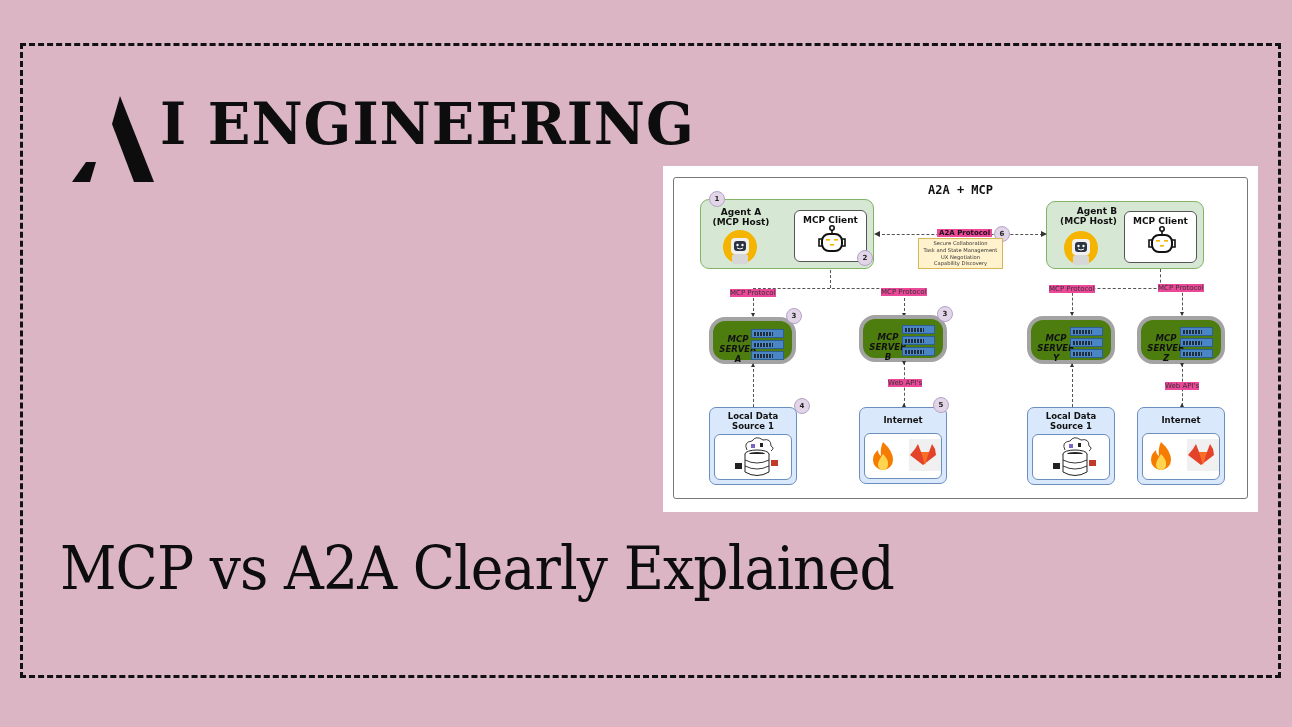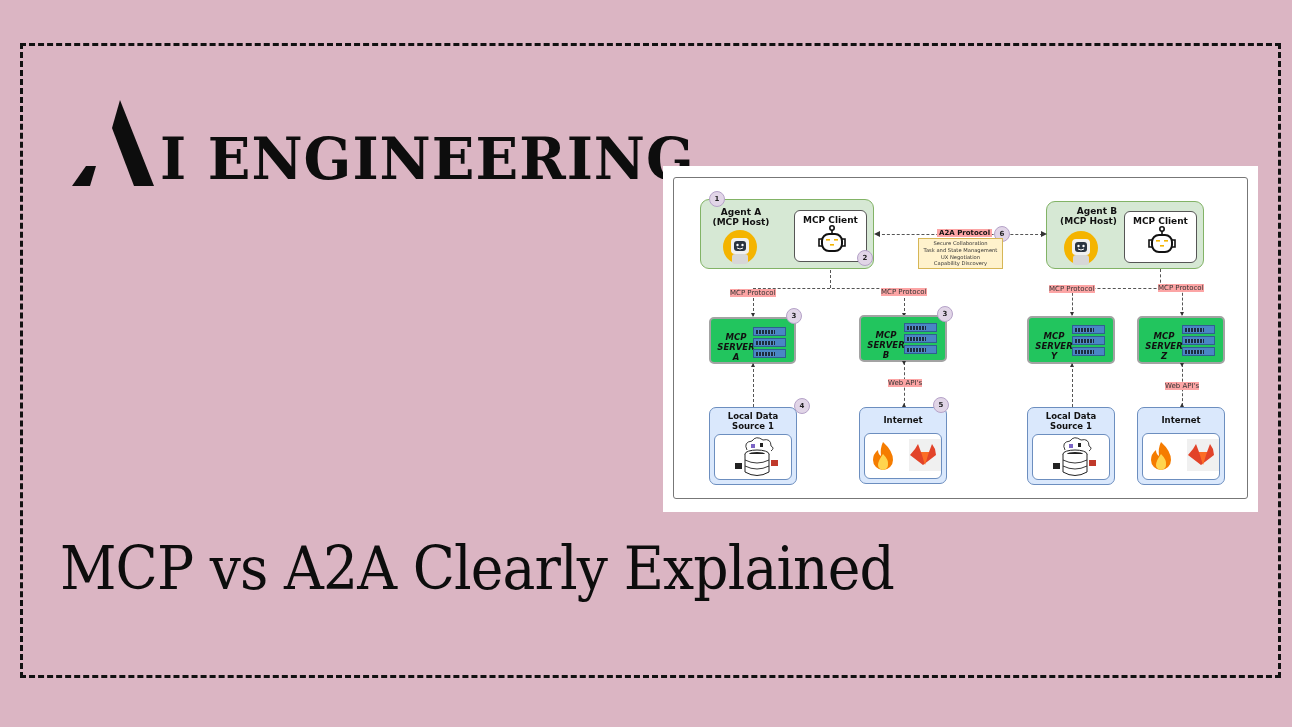--- a/index.html
+++ b/index.html
@@ -4,21 +4,21 @@
 <style>
   * { box-sizing: border-box; margin: 0; padding: 0; }
   html, body { width: 1292px; height: 727px; overflow: hidden; }
   body { background: #dbb5c3; position: relative; font-family: "DejaVu Sans", sans-serif; }
 
   .outer-frame {
     position: absolute; left: 20px; top: 43px; width: 1261px; height: 635px;
     border: 3px dashed #111;
   }
 
-  .brand { position: absolute; left: 72px; top: 96px; height: 92px; display: flex; align-items: flex-end; }
+  .brand { position: absolute; left: 72px; top: 96px; height: 92px; display: flex; }
   .brand-mark { width: 82px; height: 88px; position: relative; }
   .brand-text {
     font-family: "DejaVu Serif", serif; font-weight: bold; font-size: 56px; letter-spacing: 1px;
     color: #0d0d0d; line-height: 1; margin-left: 6px; margin-bottom: 2px; transform: scaleY(1.05);
   }
 
   .headline {
     position: absolute; left: 60px; top: 535px;
     font-family: "DejaVu Serif", serif; font-size: 60px; color: #0d0d0d; letter-spacing: -1px;
     line-height: 1.1; transform: scaleX(0.92); transform-origin: left center;
@@ -29,31 +29,31 @@
   .diagram-frame { position: absolute; left: 10px; top: 11px; width: 575px; height: 322px; border: 1px solid #777; border-radius: 3px; }
   .d-title { position: absolute; left: 0; width: 100%; top: 17px; text-align: center; font-size: 12px; font-weight: bold; color: #111; font-family: "DejaVu Sans Mono", monospace; }
 
   .agent { position: absolute; background: #d6e8d4; border: 1px solid #82b366; border-radius: 9px; }
   .agent-label { position: absolute; font-size: 9px; font-weight: bold; text-align: center; line-height: 1.15; color: #111; }
   .client { position: absolute; background: #fff; border: 1px solid #555; border-radius: 6px; }
   .client-label { position: absolute; top: 4px; width: 100%; text-align: center; font-size: 9px; font-weight: bold; color: #111; }
 
   .badge { position: absolute; width: 16px; height: 16px; border-radius: 50%; background: #e1d5e7; border: 1px solid #b5a2c8; font-size: 7px; font-weight: bold; color: #222; display: flex; align-items: center; justify-content: center; }
 
-  .server { position: absolute; background: #22c55e; border: 2px solid #a3a3a3; border-radius: 5px; }
+  .server { position: absolute; background: #4d7c0f; border: 4px solid #a3a3a3; border-radius: 16px; }
   .server-label { position: absolute; left: 3px; top: 13px; width: 44px; text-align: center; font-size: 8.5px; font-weight: bold; font-style: italic; line-height: 1.2; color: #111; }
   .rack { position: absolute; right: 8px; width: 33px; height: 9px; background: #4a86c5; border: 1px solid #2f5f90; }
   .rack::before { content: ""; position: absolute; left: 2px; top: 2px; width: 19px; height: 4px; background: repeating-linear-gradient(90deg,#1c2d40 0 2px,#5b8fc7 2px 3px); }
 
   .source { position: absolute; background: #dae8fc; border: 1px solid #6c8ebf; border-radius: 7px; }
   .source-label { position: absolute; top: 3px; width: 100%; text-align: center; font-size: 8.5px; font-weight: bold; line-height: 1.2; color: #111; }
   .source-inner { position: absolute; left: 4px; right: 4px; bottom: 4px; background: #fff; border: 1px solid #6c8ebf; border-radius: 6px; }
 
   .proto-note { position: absolute; background: #fff2cc; border: 1px solid #d6b656; font-size: 5.2px; line-height: 1.3; text-align: center; color: #333; padding: 1px 0; }
-  .lbl { position: absolute; font-size: 7px; color: #333; white-space: nowrap; background: #fca5a5; }
+  .lbl { position: absolute; font-size: 7px; color: #333; white-space: nowrap; background: #ec4899; }
   .lbl-bold { font-weight: bold; color: #111; }
 
   .vdash { position: absolute; width: 0; border-left: 1px dashed #555; }
   .hdash { position: absolute; height: 0; border-top: 1px dashed #555; }
   .arrow-d::after, .arrow-u::after { content: ""; position: absolute; left: -3px; border-left: 2.5px solid transparent; border-right: 2.5px solid transparent; }
   .arrow-d::after { bottom: -1px; border-top: 4px solid #333; }
   .arrow-u::after { top: -1px; border-bottom: 4px solid #333; }
 </style>
 </head>
 <body>
@@ -67,20 +67,21 @@
       <polygon points="0,86 18,86 24,66 14,66" fill="#0d0d0d"></polygon>
     </svg>
   </div>
   <div class="brand-text">I ENGINEERING</div>
 </div>
 
 <div class="headline">MCP vs A2A Clearly Explained</div>
 
 <div class="diagram">
   <div class="diagram-frame"></div>
+  <div class="d-title">A2A + MCP</div>
 
   <div class="agent" style="left:37px; top:33px; width:174px; height:70px;">
     <div class="agent-label" style="left:10px; top:7px; width:60px;">
       <div>Agent A</div>
       <div>(MCP Host)</div>
     </div>
     <div style="position:absolute; left:22px; top:30px;">
       <svg width="34" height="34" viewBox="0 0 34 34">
         <circle cx="17" cy="17" r="17" fill="#f4b400"></circle>
         <rect x="9" y="24" width="16" height="10" rx="3" fill="#d7d7d7"></rect>

